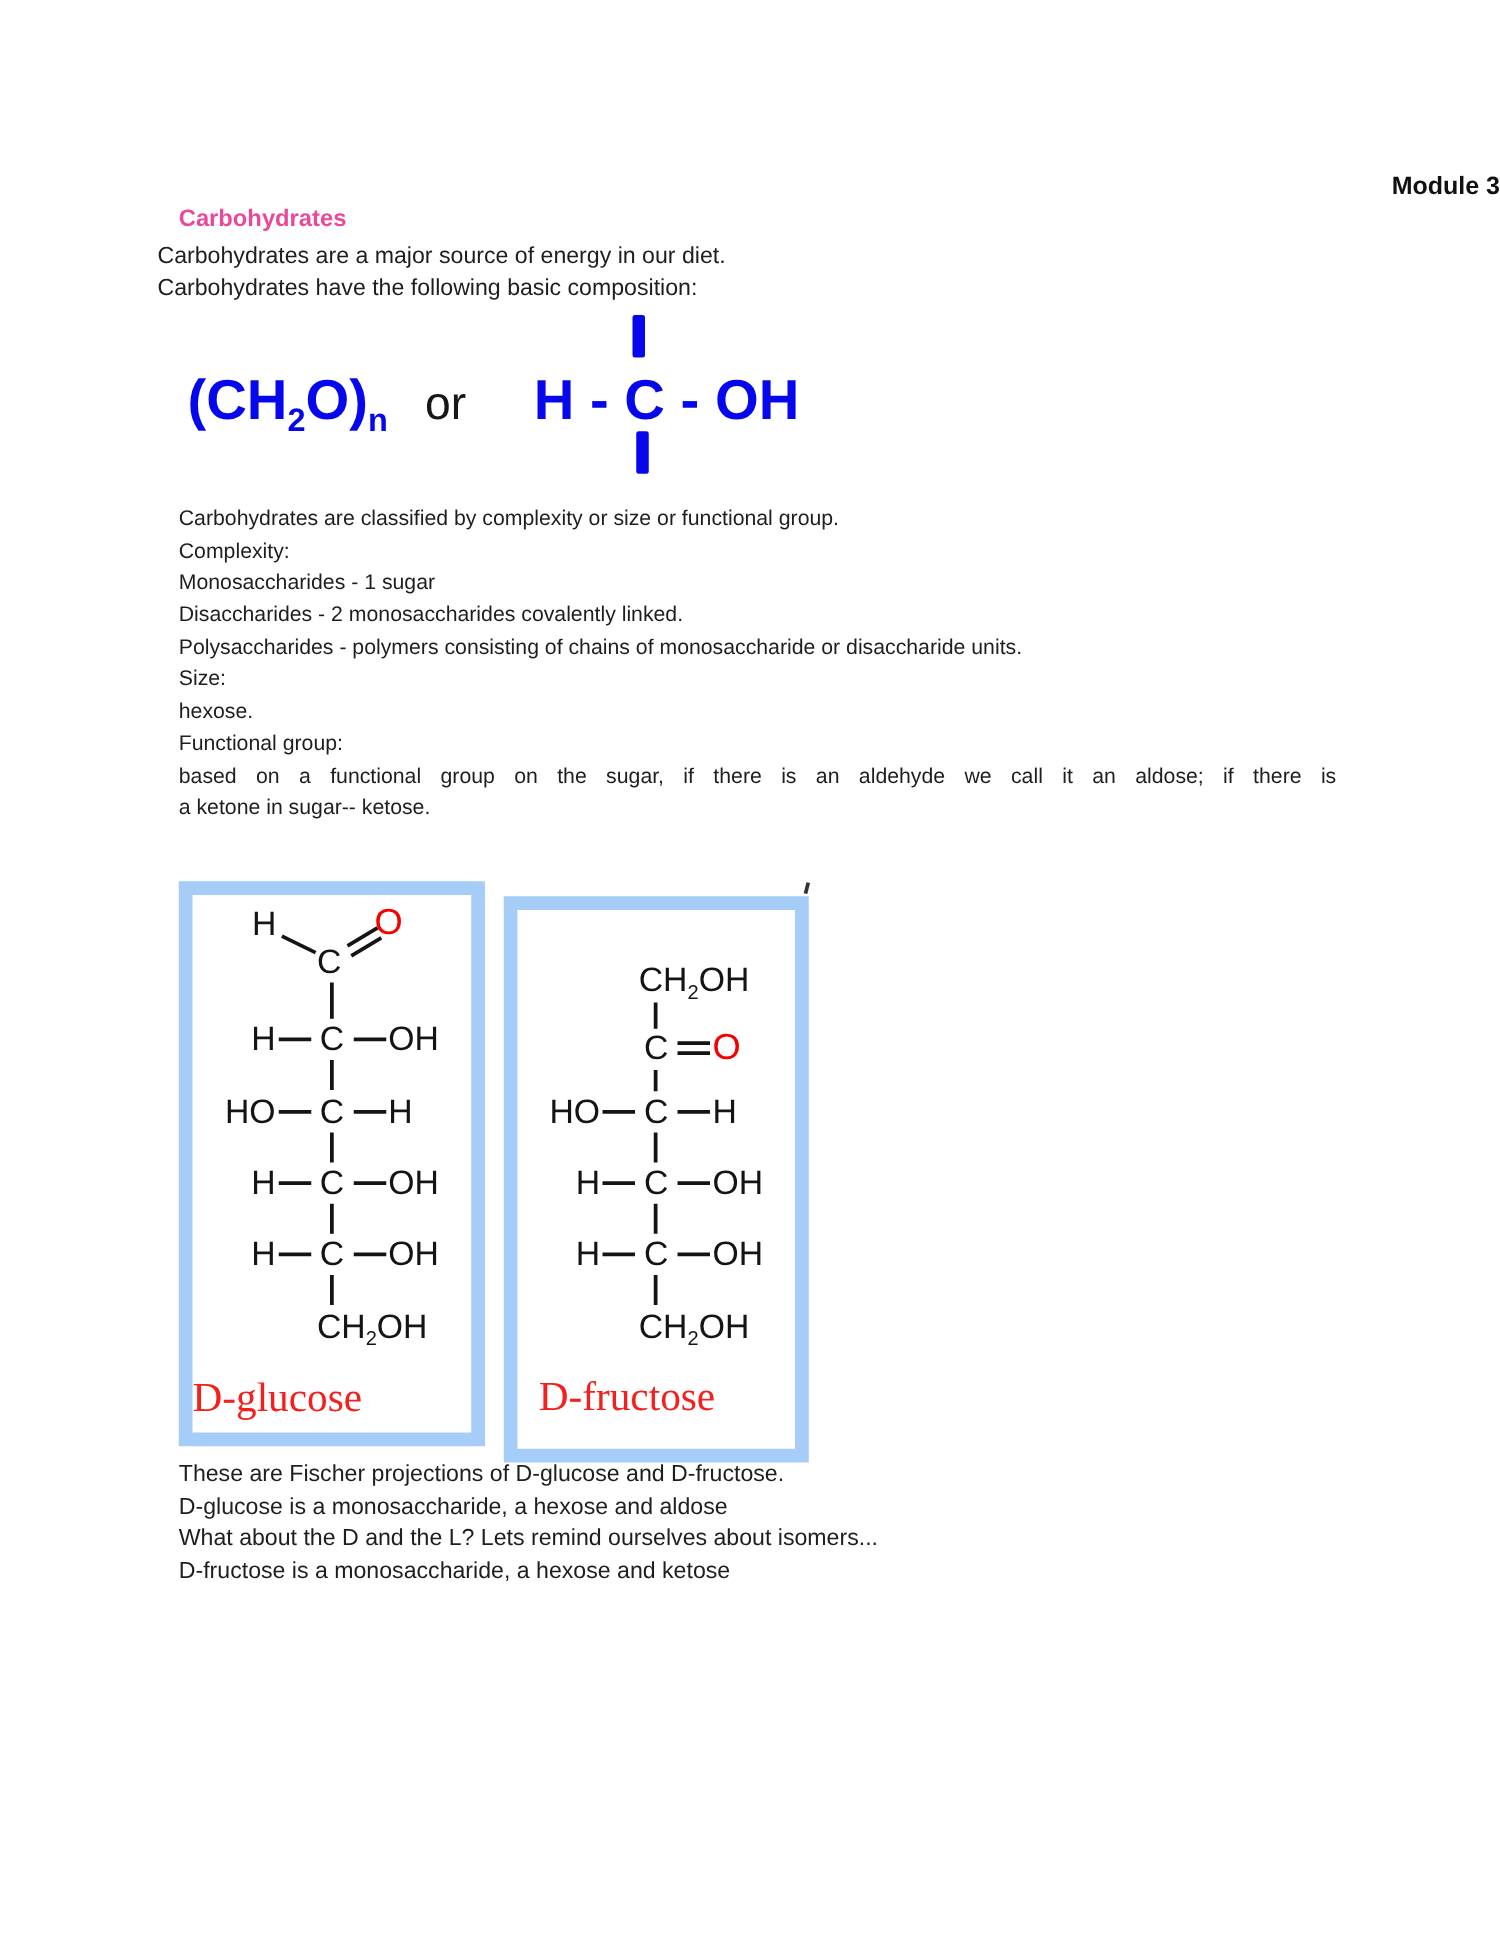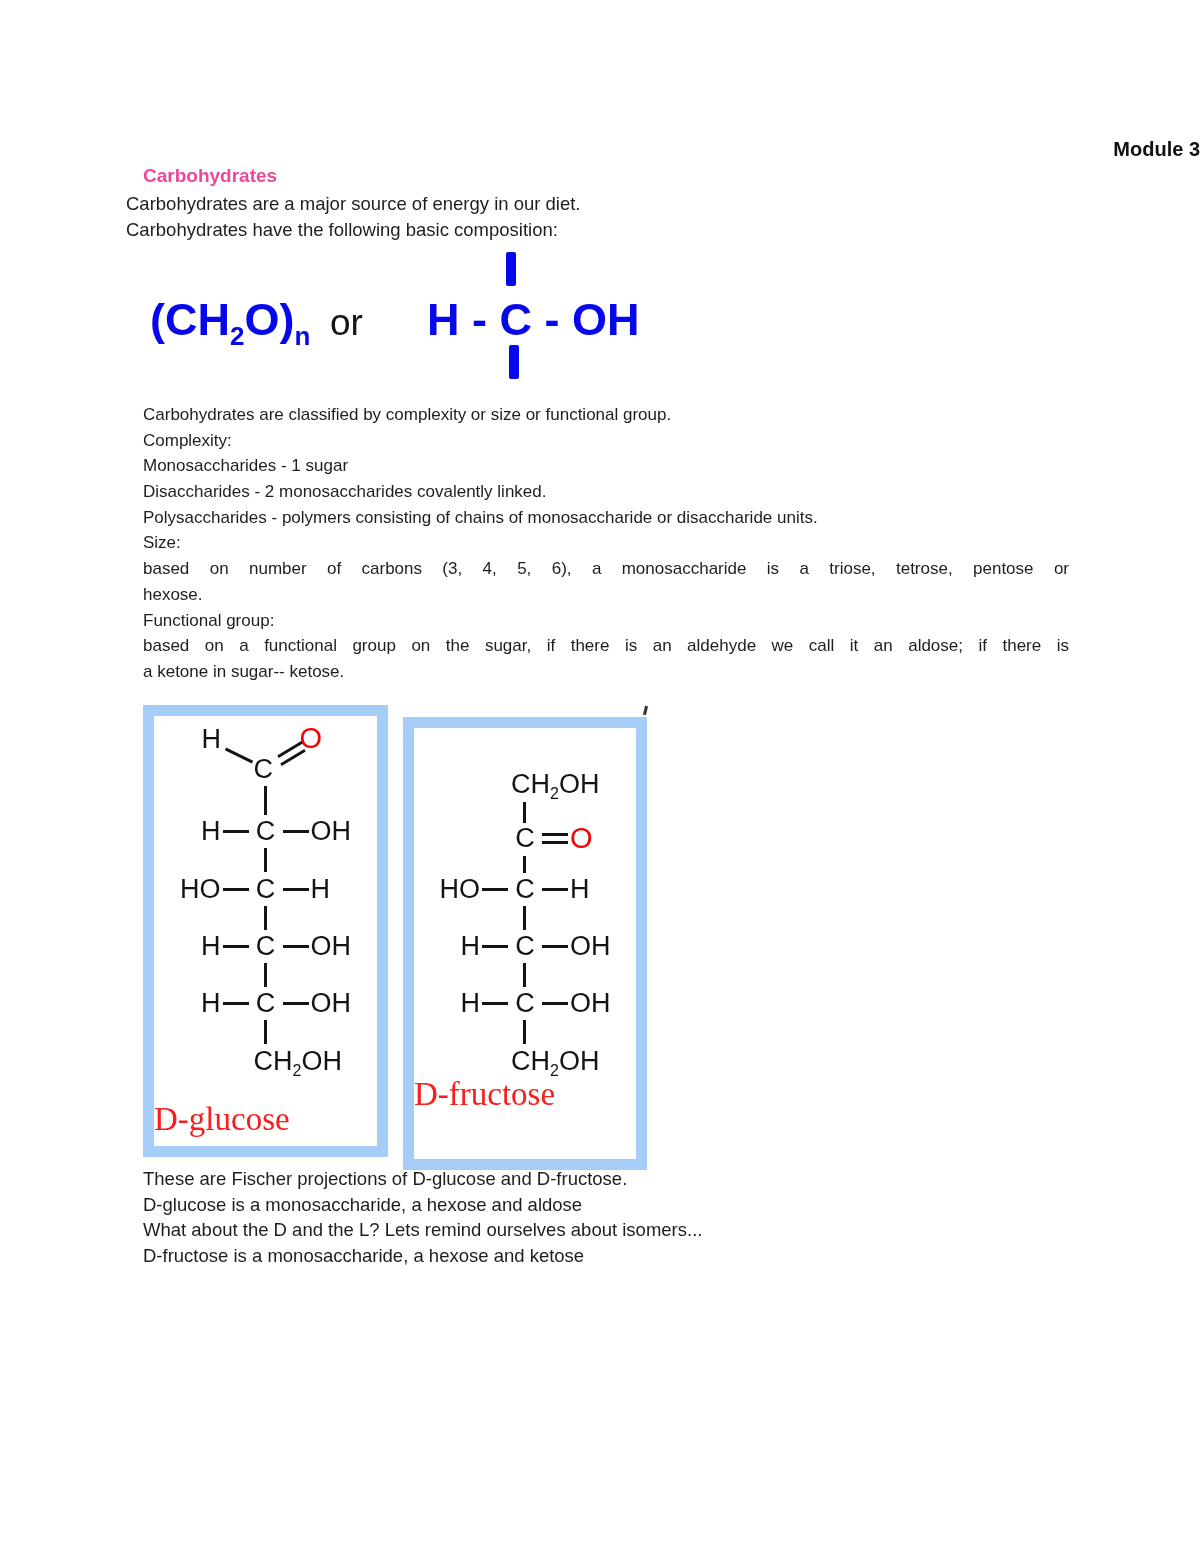--- a/index.html
+++ b/index.html
@@ -14,21 +14,21 @@
   .bodyblock{position:absolute;top:402px;left:143px;width:926px;font-size:17px;}
   .footerblock{position:absolute;top:1166px;left:143px;width:926px;font-size:18.5px;}
   .ln{height:25.7px;line-height:25.7px;overflow:hidden;white-space:normal;}
   .ln.j{text-align:justify;}
   .ln.j::after{content:"";display:inline-block;width:100%;height:0;}
 
   
   .formula{position:absolute;left:150px;top:248px;width:540px;height:142px;}
   .empirical{position:absolute;left:0;top:46px;font-size:45px;font-weight:bold;color:#0707ee;white-space:nowrap;}
   .empirical sub{font-size:26px;vertical-align:-10px;}
-  .ortext{position:absolute;left:180px;top:54px;font-size:37px;color:#161616;}
+  .ortext{position:absolute;left:190px;top:54px;font-size:37px;color:#161616;}
   .structural{position:absolute;left:277px;top:46px;font-size:45px;font-weight:bold;color:#0707ee;white-space:nowrap;}
   .vbar{position:absolute;width:10px;background:#0707ee;border-radius:2px;}
   .vbar.t{left:356px;top:4px;height:34px;}
   .vbar.b{left:359px;top:97px;height:34px;}
 
   
   .molbox{position:absolute;background:#fff;border:11px solid #a5cdf7;box-sizing:border-box;}
   #gbox{left:143px;top:705px;width:245px;height:452px;}
   #fbox{left:403px;top:717px;width:244px;height:453px;}
   .inner{position:absolute;inset:0;font-size:27px;color:#141414;}
@@ -74,21 +74,20 @@
     <div class="vbar b"></div>
   </div>
 
   <div class="bodyblock">
     <div class="ln">Carbohydrates are classified by complexity or size or functional group.</div>
     <div class="ln">Complexity:</div>
     <div class="ln">Monosaccharides - 1 sugar</div>
     <div class="ln">Disaccharides - 2 monosaccharides covalently linked.</div>
     <div class="ln">Polysaccharides - polymers consisting of chains of monosaccharide or disaccharide units.</div>
     <div class="ln">Size:</div>
-    <div class="ln j">based on number of carbons (3, 4, 5, 6), a monosaccharide is a triose, tetrose, pentose or</div>
     <div class="ln">hexose.</div>
     <div class="ln">Functional group:</div>
     <div class="ln j">based on a functional group on the sugar, if there is an aldehyde we call it an aldose; if there is</div>
     <div class="ln">a ketone in sugar-- ketose.</div>
   </div>
 
   <div class="molbox" id="gbox">
     <div class="inner">
 
       <span class="hatom" style="left:calc(50% - 64px);top:10px;">H</span>
@@ -177,21 +176,21 @@
         <span class="cl">H</span>
         <span class="hb"></span>
         <span class="ca">C</span>
         <span class="hb"></span>
         <span class="cr">OH</span>
       </div>
       <div class="vb" style="top:292px;height:24px;"></div>
 
       <span class="ctail" style="left:calc(50% - 14px);top:318px;"><span>CH</span><sub>2</sub><span>OH</span></span>
 
-      <div class="mlabel" style="top:348px;">D-fructose</div>
+      <div class="mlabel" style="top:372px;padding-left:17px;">D-fructose</div>
     </div>
   </div>
 
   <div class="tick"></div>
 
   <div class="footerblock">
     <div class="ln">These are Fischer projections of D-glucose and D-fructose.</div>
     <div class="ln">D-glucose is a monosaccharide, a hexose and aldose</div>
     <div class="ln">What about the D and the L? Lets remind ourselves about isomers...</div>
     <div class="ln">D-fructose is a monosaccharide, a hexose and ketose</div>

